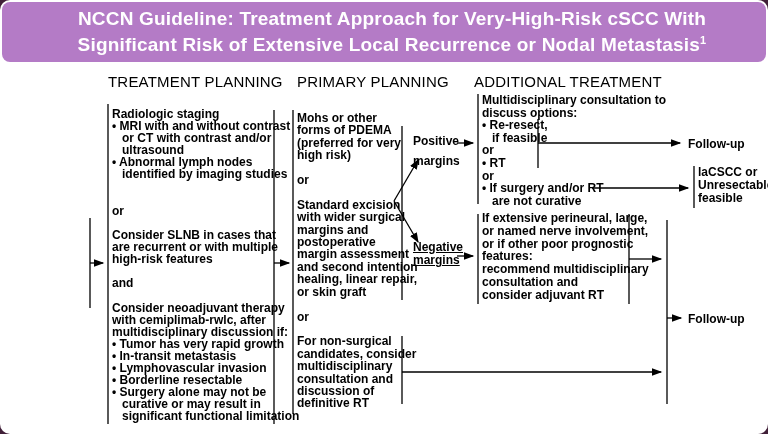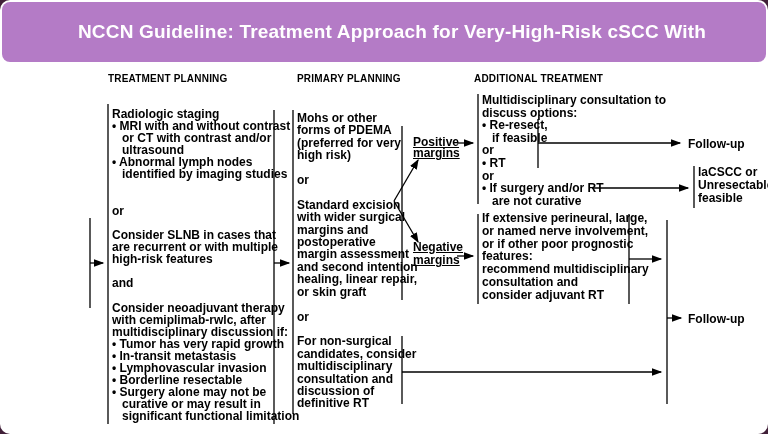--- a/index.html
+++ b/index.html
@@ -13,49 +13,50 @@
   }
   #banner{
     position:absolute;left:2px;right:2px;top:2px;height:60px;
     background:#b47bc6;border-radius:8px;
     display:flex;flex-direction:column;align-items:center;justify-content:center;
     color:#ffffff;font-weight:bold;font-size:19px;line-height:26px;
     text-align:center;letter-spacing:0.2px;padding-left:16px;
   }
   #banner sup{font-size:11px;line-height:0;}
   .col-hdr{
-    position:absolute;top:73px;font-weight:bold;font-size:10px;color:#000;
+    position:absolute;top:73px;font-weight:normal;font-size:15px;color:#000;
     letter-spacing:0.2px;white-space:pre;
   }
   #hdr-planning{left:108px;}
   #hdr-primary{left:297px;}
   #hdr-additional{left:474px;}
   .block{
     position:absolute;white-space:pre;font-weight:bold;font-size:12px;color:#000;
   }
   #patient{left:7px;top:220px;line-height:12.7px;}
   #planning{left:112px;top:108px;line-height:12.1px;}
   #primary{left:297px;top:112px;line-height:12.4px;}
-  #pos-label{left:413px;top:137px;line-height:11px;text-decoration:underline;}
+  #pos-label{left:413px;top:131px;line-height:20px;}
   #neg-label{left:413px;top:241px;line-height:13px;text-decoration:underline;}
   #addl-pos{left:482px;top:94px;line-height:12.6px;}
   #addl-neg{left:482px;top:212px;line-height:12.8px;}
   #unresectable{left:698px;top:166px;line-height:12.8px;}
   #fu-top{left:688px;top:137px;}
   #fu-bottom{left:688px;top:312px;}
   #connectors{position:absolute;left:0;top:0;width:768px;height:434px;}
   #connectors line{stroke:#000;stroke-width:1.3;}
 </style>
 </head>
 <body>
 
 <div id="card">
 
   <div id="banner">
     <div>NCCN Guideline: Treatment Approach for Very-High-Risk cSCC With</div>
+    <div><span>Significant Risk of Extensive Local Recurrence or Nodal Metastasis</span><sup>1</sup></div>
   </div>
 
   <div id="hdr-planning" class="col-hdr">TREATMENT PLANNING</div>
   <div id="hdr-primary" class="col-hdr">PRIMARY PLANNING</div>
   <div id="hdr-additional" class="col-hdr">ADDITIONAL TREATMENT</div>
 
   <div id="planning" class="block">Radiologic staging
 • MRI with and without contrast
    or CT with contrast and/or
    ultrasound

